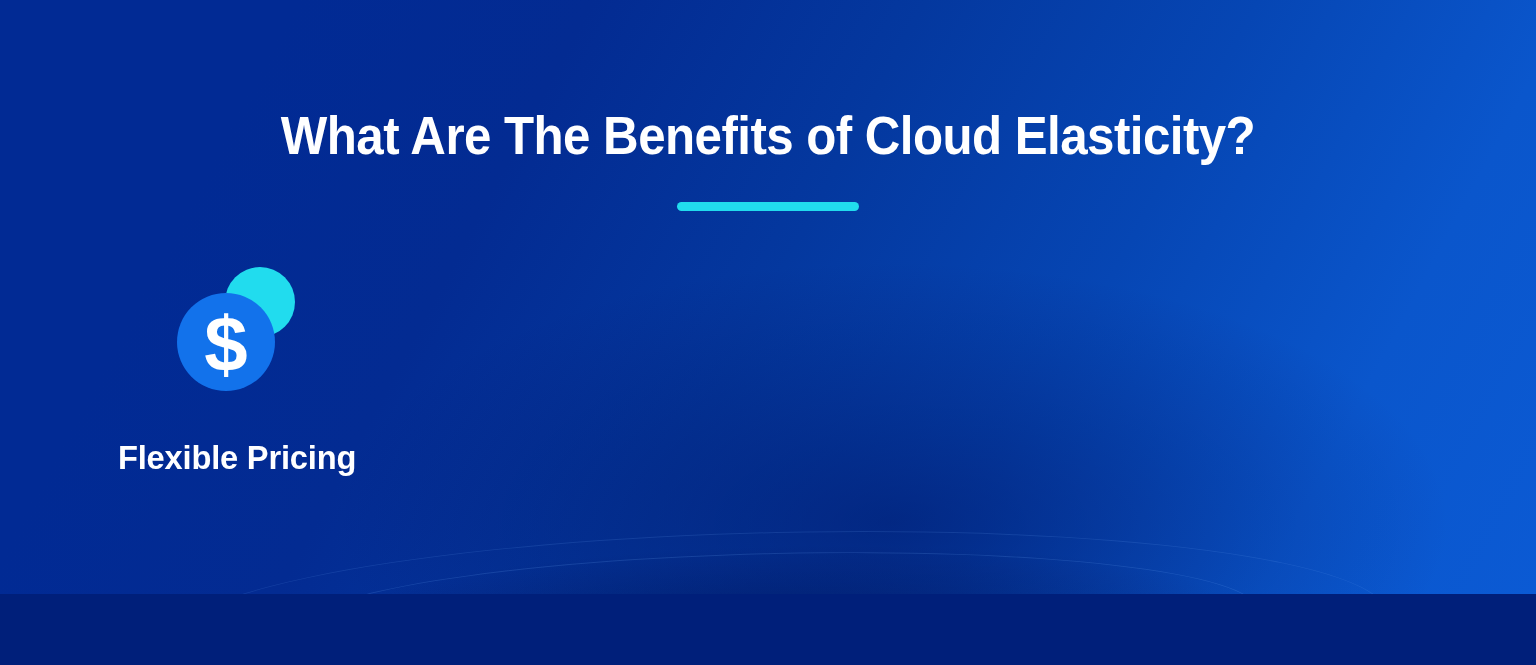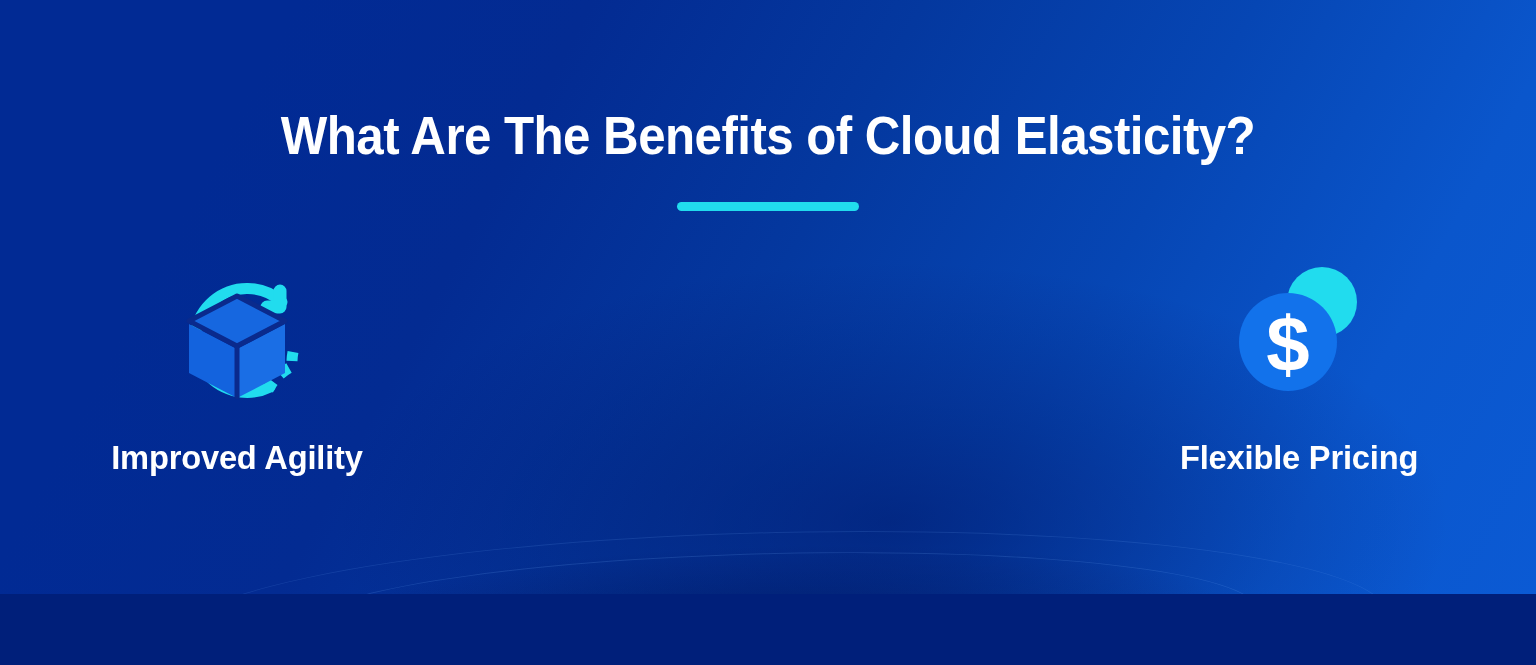--- a/index.html
+++ b/index.html
@@ -127,42 +127,20 @@
 
   <div class="ring-shade"></div>
   <div class="ring outer"></div>
   <div class="ring inner"></div>
 
   <div id="title">What Are The Benefits of Cloud Elasticity?</div>
   <div id="divider"></div>
 
   <div id="benefits">
 
-    <div class="benefit">
-      <div class="icon-wrap">
-        <svg width="170" height="165" viewBox="0 0 170 165">
-
-          <path d="M130 47 A52 52 0 1 0 118 132" fill="none" stroke="#21dcee" stroke-width="11" stroke-linecap="round"></path>
-
-          <path d="M128 36 L128 52 L115 52" fill="none" stroke="#21dcee" stroke-width="13" stroke-linecap="round" stroke-linejoin="round"></path>
-
-          <path d="M137 113 A52 52 0 0 0 116 135" fill="none" stroke="#21dcee" stroke-width="11" stroke-linecap="butt" stroke-dasharray="11 10"></path>
-          <path d="M141 97 A52 52 0 0 0 140 106" fill="none" stroke="#21dcee" stroke-width="11" stroke-linecap="butt"></path>
-
-          <g>
-            <path d="M85 41 L133 66 L85 91 L37 66 Z" fill="#1667e0"></path>
-            <path d="M37 69 L83 93 L83 142 L37 118 Z" fill="#1363de"></path>
-            <path d="M87 93 L133 69 L133 118 L87 142 Z" fill="#1a6ee5"></path>
-            <path d="M85 41 L133 66 L85 91 L37 66 Z" fill="none" stroke="#0a2a8c" stroke-width="5" stroke-linejoin="round"></path>
-            <path d="M85 93 L85 142" stroke="#0a2a8c" stroke-width="5" stroke-linecap="round"></path>
-          </g>
-        </svg>
-      </div>
-      <div class="benefit-label">Improved Agility</div>
-    </div>
 
 
     <div class="benefit">
       <div class="icon-wrap">
         <svg width="170" height="165" viewBox="0 0 170 165">
           <circle cx="108" cy="47" r="35" fill="#21dcee"></circle>
           <circle cx="74" cy="87" r="49" fill="#1272eb"></circle>
           <text x="74" y="116" text-anchor="middle" font-family="Liberation Sans, sans-serif" font-size="78" font-weight="bold" fill="#ffffff">$</text>
         </svg>
       </div>

